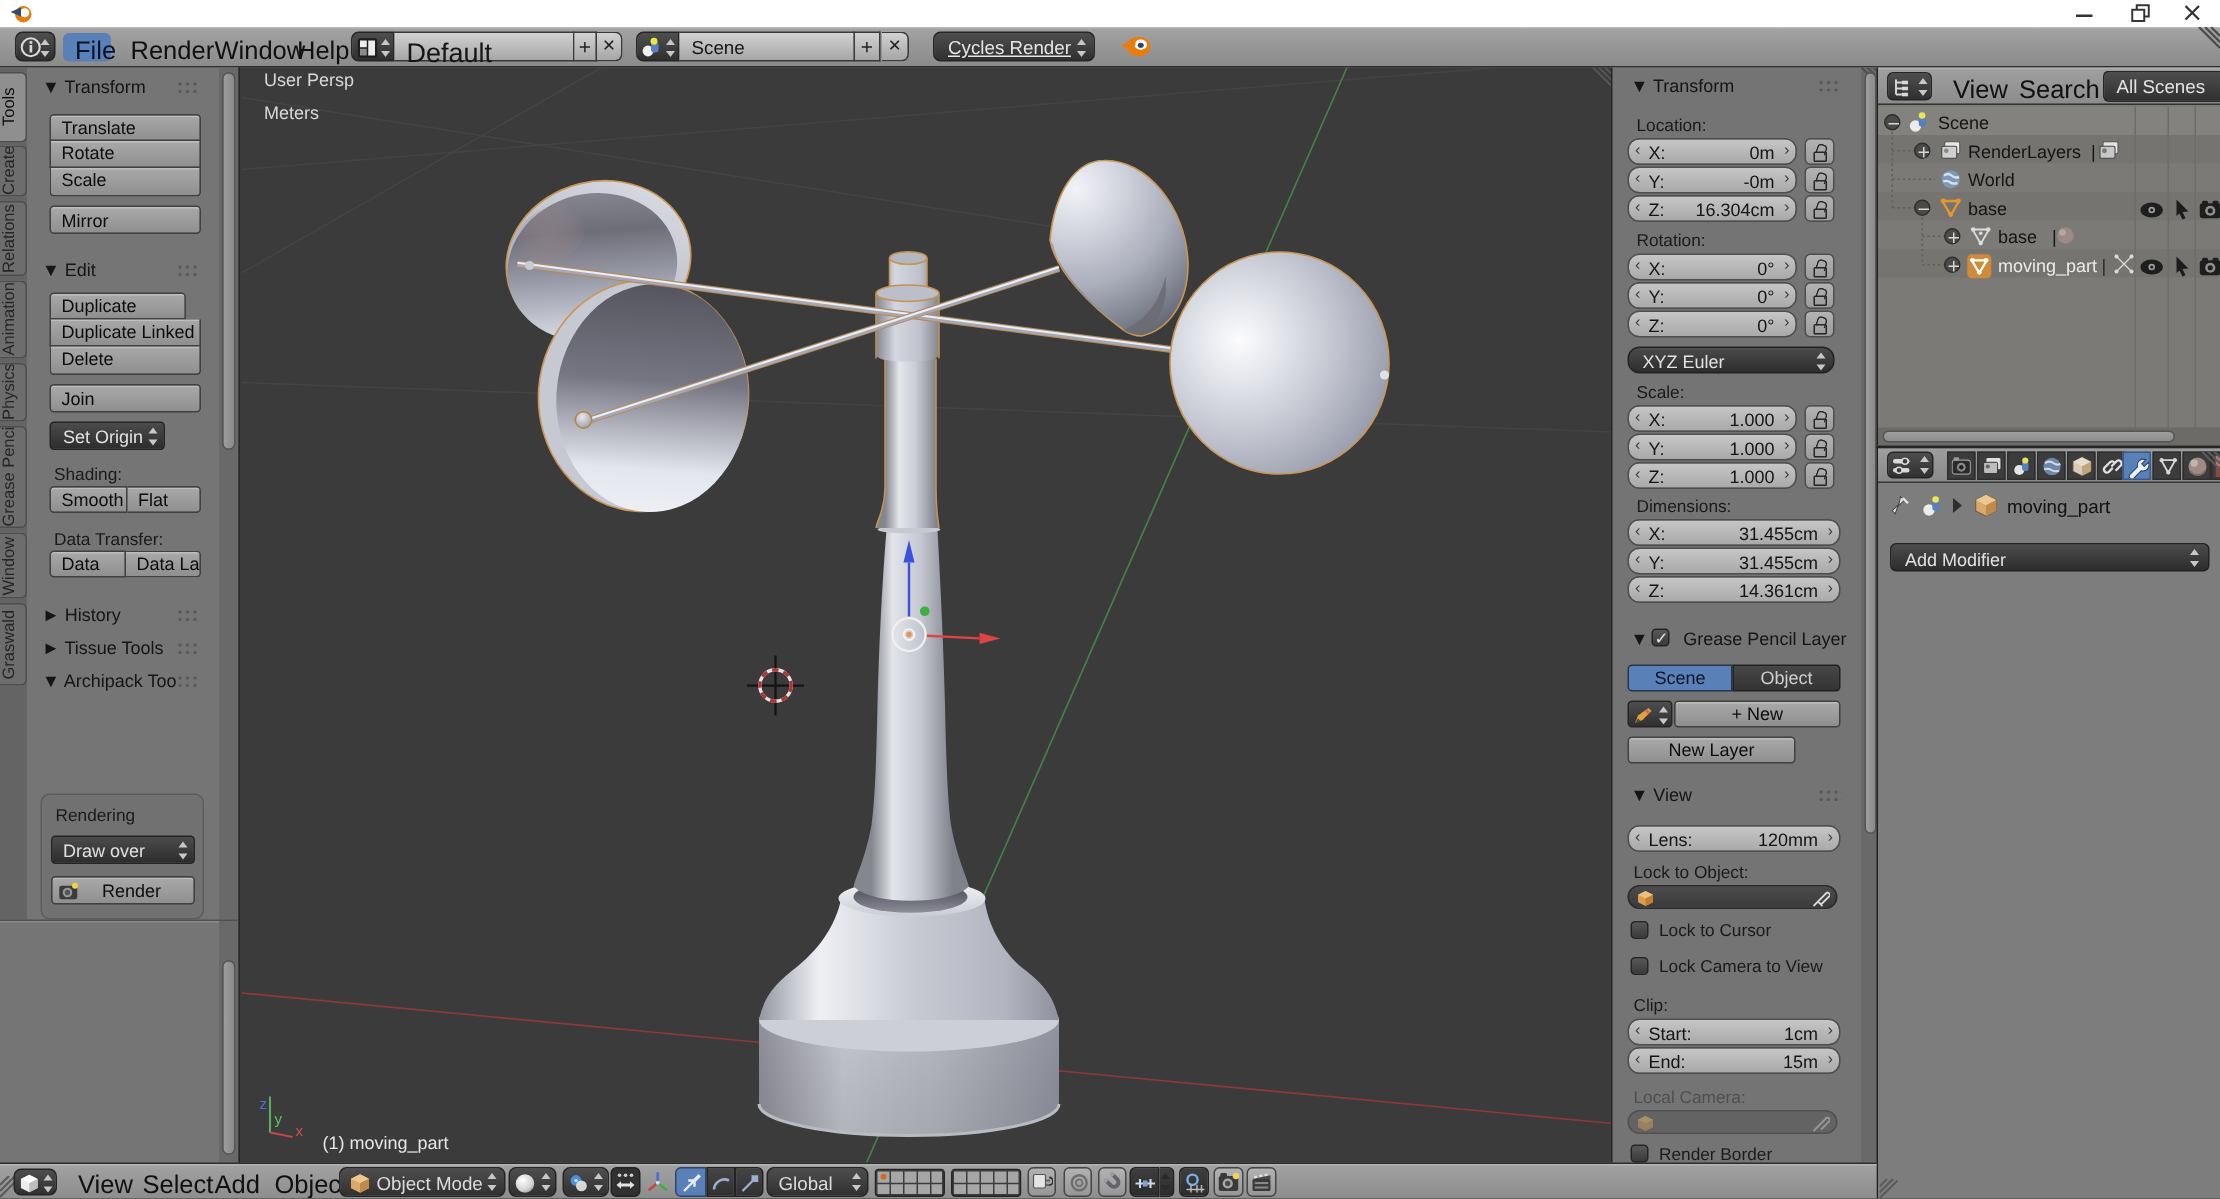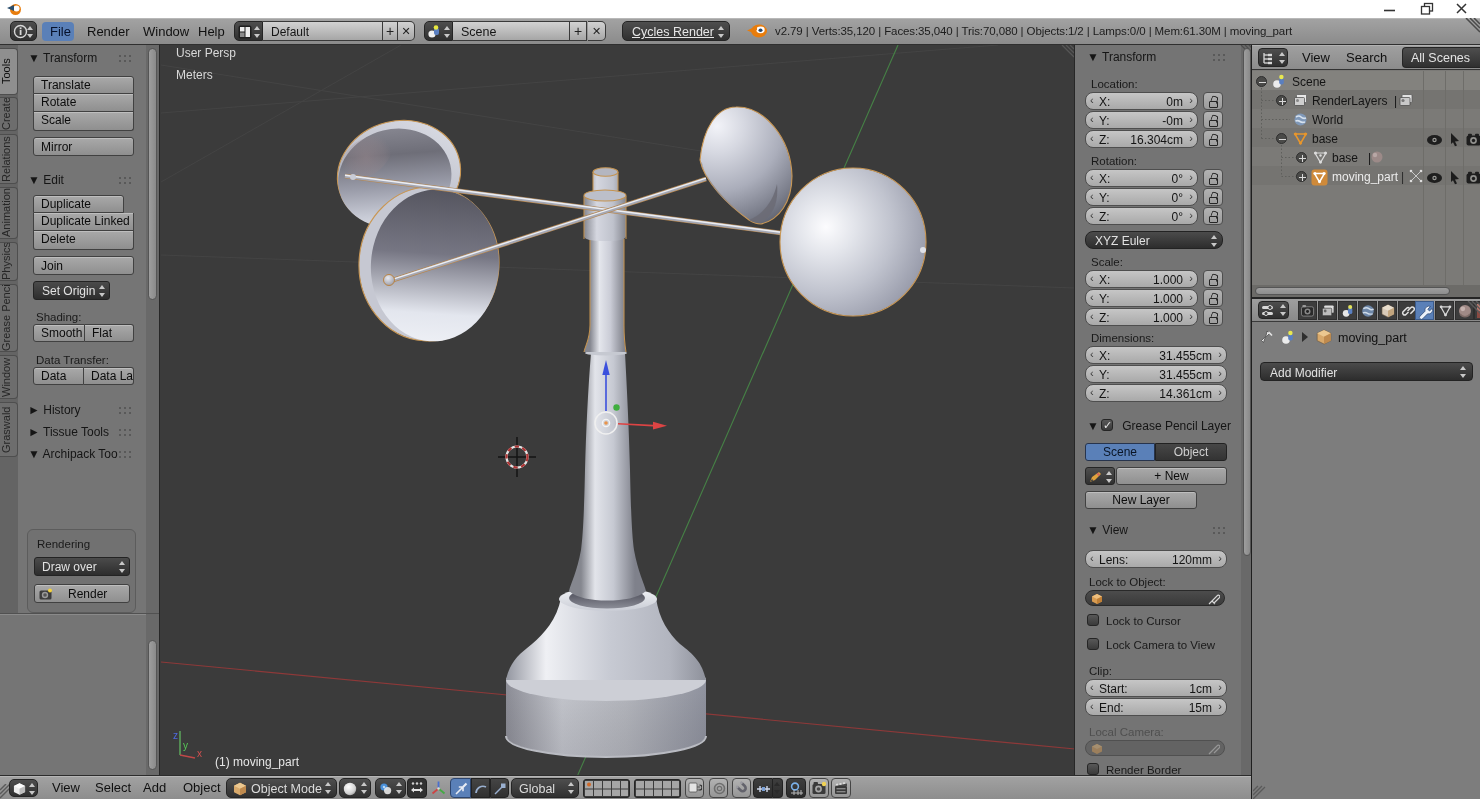--- a/index.html
+++ b/index.html
@@ -6,21 +6,21 @@
 html,body { width:1480px; height:799px; overflow:hidden; font-family:"Liberation Sans", sans-serif; }
 body { position:relative; background:#757575; }
 .abs { position:absolute; }
 
 
 #titlebar { left:0; top:0; width:1480px; height:18px; background:#ffffff; color:#000; font-size:12px; }
 #titlebar .ttext { position:absolute; left:36px; top:2px; font-size:11.5px; color:#111; letter-spacing:0; }
 
 
 #topheader { left:0; top:18px; width:1480px; height:27px; background:linear-gradient(#a3a3a3,#8b8b8b); border-bottom:1px solid #2f2f2f; box-shadow:inset 0 1px 0 #b8b8b8; }
-.menutxt { position:absolute; top:6px; font-size:13px; color:#101010; }
+.menutxt { position:absolute; top:6px; font-size:17px; color:#101010; }
 .darkbox { background:linear-gradient(#4e4e4e,#303030); border:1px solid #252525; border-radius:4px; }
 .lightfield { background:linear-gradient(#d2d2d2,#a6a6a6); border:1px solid #3a3a3a; border-radius:4px; color:#151515; }
 .updown { position:absolute; right:3px; top:4px; width:7px; height:12px; }
 .updown:before { content:""; position:absolute; left:0; top:0; border-left:3.5px solid transparent; border-right:3.5px solid transparent; border-bottom:4.5px solid #c8c8c8; }
 .updown:after { content:""; position:absolute; left:0; bottom:0; border-left:3.5px solid transparent; border-right:3.5px solid transparent; border-top:4.5px solid #c8c8c8; }
 .updown.dark:before { border-bottom-color:#2a2a2a; }
 .updown.dark:after { border-top-color:#2a2a2a; }
 
 
 #shelf { left:0; top:45px; width:159px; height:730px; background:#757575; }
@@ -110,21 +110,21 @@
   <div class="abs darkbox" style="left:234px;top:3px;width:29px;height:20px;border-radius:5px 0 0 5px;">
     <svg class="abs" style="left:3px;top:3px" width="14" height="14" viewBox="0 0 14 14">
       <rect x="0.5" y="0.5" width="13" height="13" rx="2" fill="#1e1e1e"></rect>
       <rect x="2" y="2" width="4.5" height="4.5" fill="#ececec"></rect>
       <rect x="2" y="7.5" width="4.5" height="4.5" fill="#8a8a8a"></rect>
       <rect x="7.5" y="2" width="4.5" height="10" fill="#ececec"></rect>
     </svg>
     <div class="updown" style="right:1px"></div>
   </div>
   <div class="abs lightfield" style="left:263px;top:3px;width:120px;height:20px;border-radius:0;border-left:none;">
-    <div style="position:absolute;left:8px;top:3px;font-size:12px;">Default</div>
+    <div style="position:absolute;left:8px;top:3px;font-size:18px;">Default</div>
   </div>
   <div class="abs lightfield" style="left:383px;top:3px;width:15px;height:20px;border-radius:0;border-left:none;font-size:14px;color:#222;text-align:center;line-height:18px;">+</div>
   <div class="abs lightfield" style="left:398px;top:3px;width:17px;height:20px;border-radius:0 5px 5px 0;border-left:none;font-size:11px;color:#222;text-align:center;line-height:19px;">✕</div>
 
   <div class="abs darkbox" style="left:424px;top:3px;width:29px;height:20px;border-radius:5px 0 0 5px;">
     <svg class="abs" style="left:2px;top:2px" width="15" height="15" viewBox="0 0 15 15">
       <circle cx="5" cy="10" r="3.6" fill="#f0f0f0"></circle>
       <rect x="7" y="4" width="5" height="7" rx="2" fill="#5a7fc0"></rect>
       <circle cx="9" cy="3.5" r="2.3" fill="#e8e840"></circle>
     </svg>
@@ -140,21 +140,20 @@
     <div style="position:absolute;left:9px;top:3px;font-size:12.5px;color:#e6e6e6;text-decoration:underline;">Cycles Render</div>
     <div class="updown" style="right:4px"></div>
   </div>
 
   <svg class="abs" style="left:747px;top:4px" width="21" height="18" viewBox="0 0 21 18">
     <ellipse cx="12" cy="9" rx="8" ry="6.5" fill="#e87d0d"></ellipse>
     <ellipse cx="13.5" cy="7.8" rx="4.2" ry="3.4" fill="#fff"></ellipse>
     <ellipse cx="13.5" cy="8.2" rx="2" ry="1.7" fill="#26466b"></ellipse>
     <path d="M0 8.5 L10 4 L10 8 L4 10 Z" fill="#e87d0d"></path>
   </svg>
-  <div class="menutxt" style="left:775px;color:#1c1c1c;font-size:11.5px;letter-spacing:-0.1px;top:7px;">v2.79 | Verts:35,120 | Faces:35,040 | Tris:70,080 | Objects:1/2 | Lamps:0/0 | Mem:61.30M | moving_part</div>
   <svg class="abs" style="left:1462px;top:0px" width="18" height="26" viewBox="0 0 18 26">
     <g stroke="#4a4a4a" stroke-width="1.5">
       <line x1="4" y1="0" x2="18" y2="14"></line>
         <line x1="8" y1="0" x2="18" y2="10"></line>
         <line x1="12" y1="0" x2="18" y2="6"></line>
     </g>
   </svg>
 </div>
 
 <div class="abs" id="shelf">

